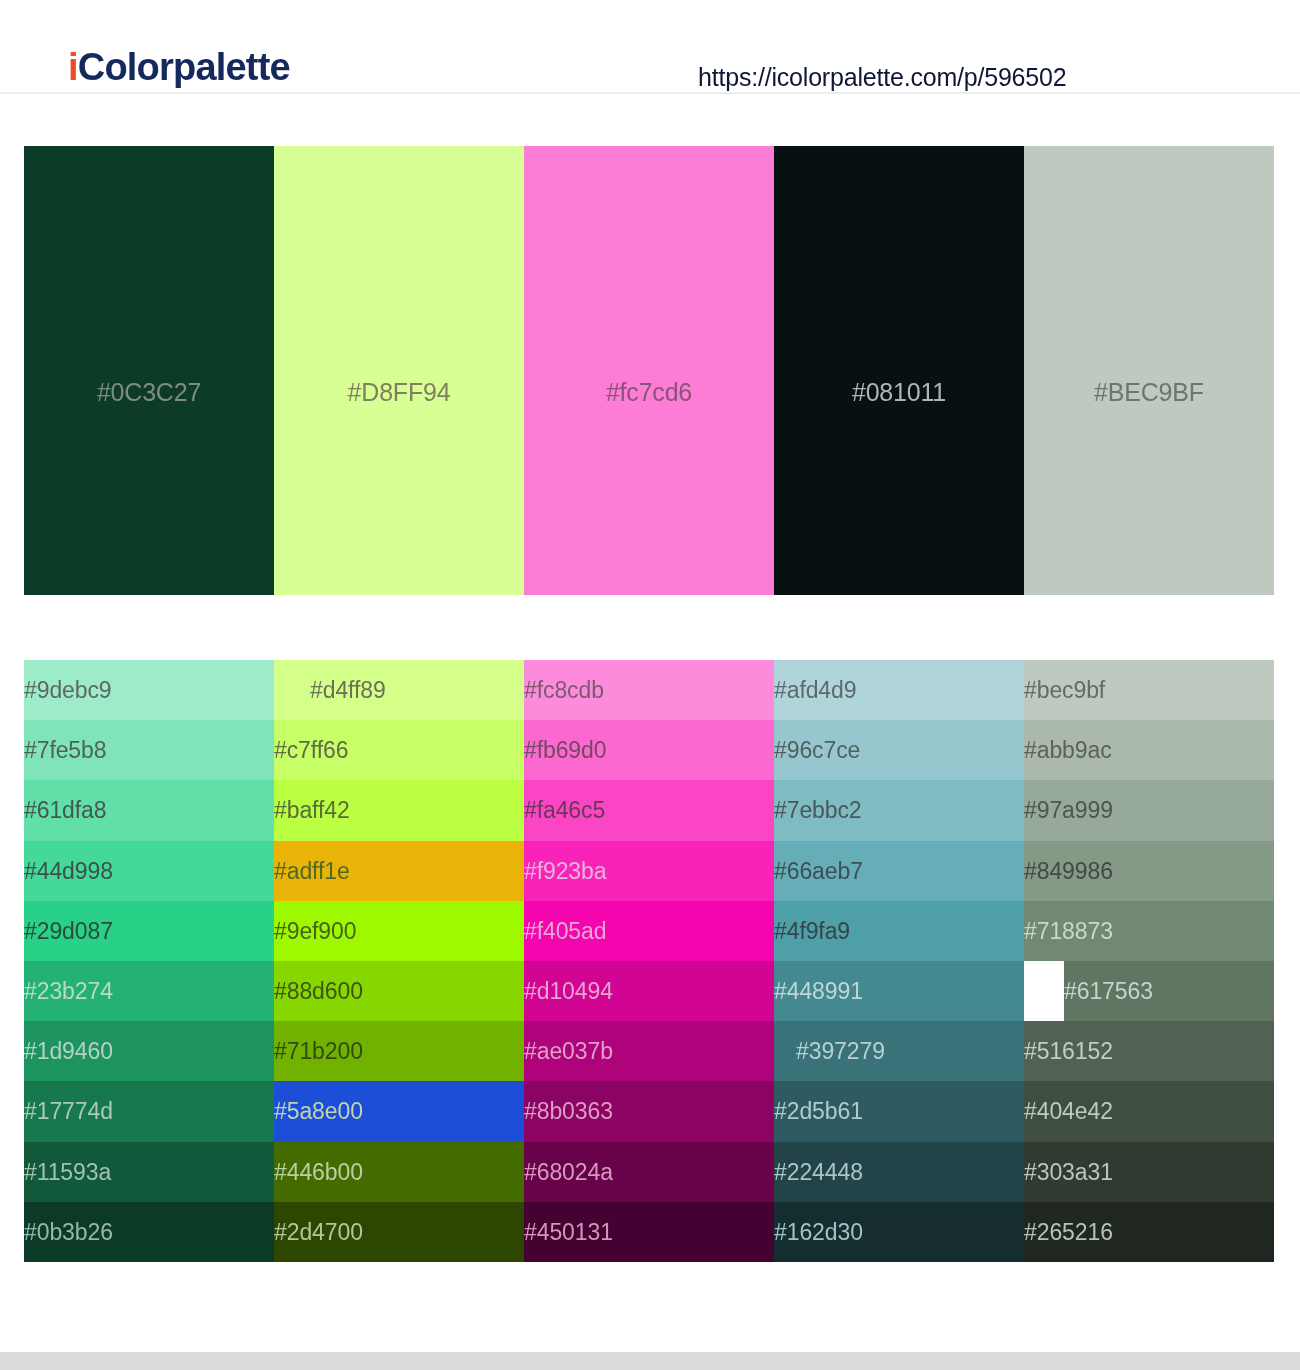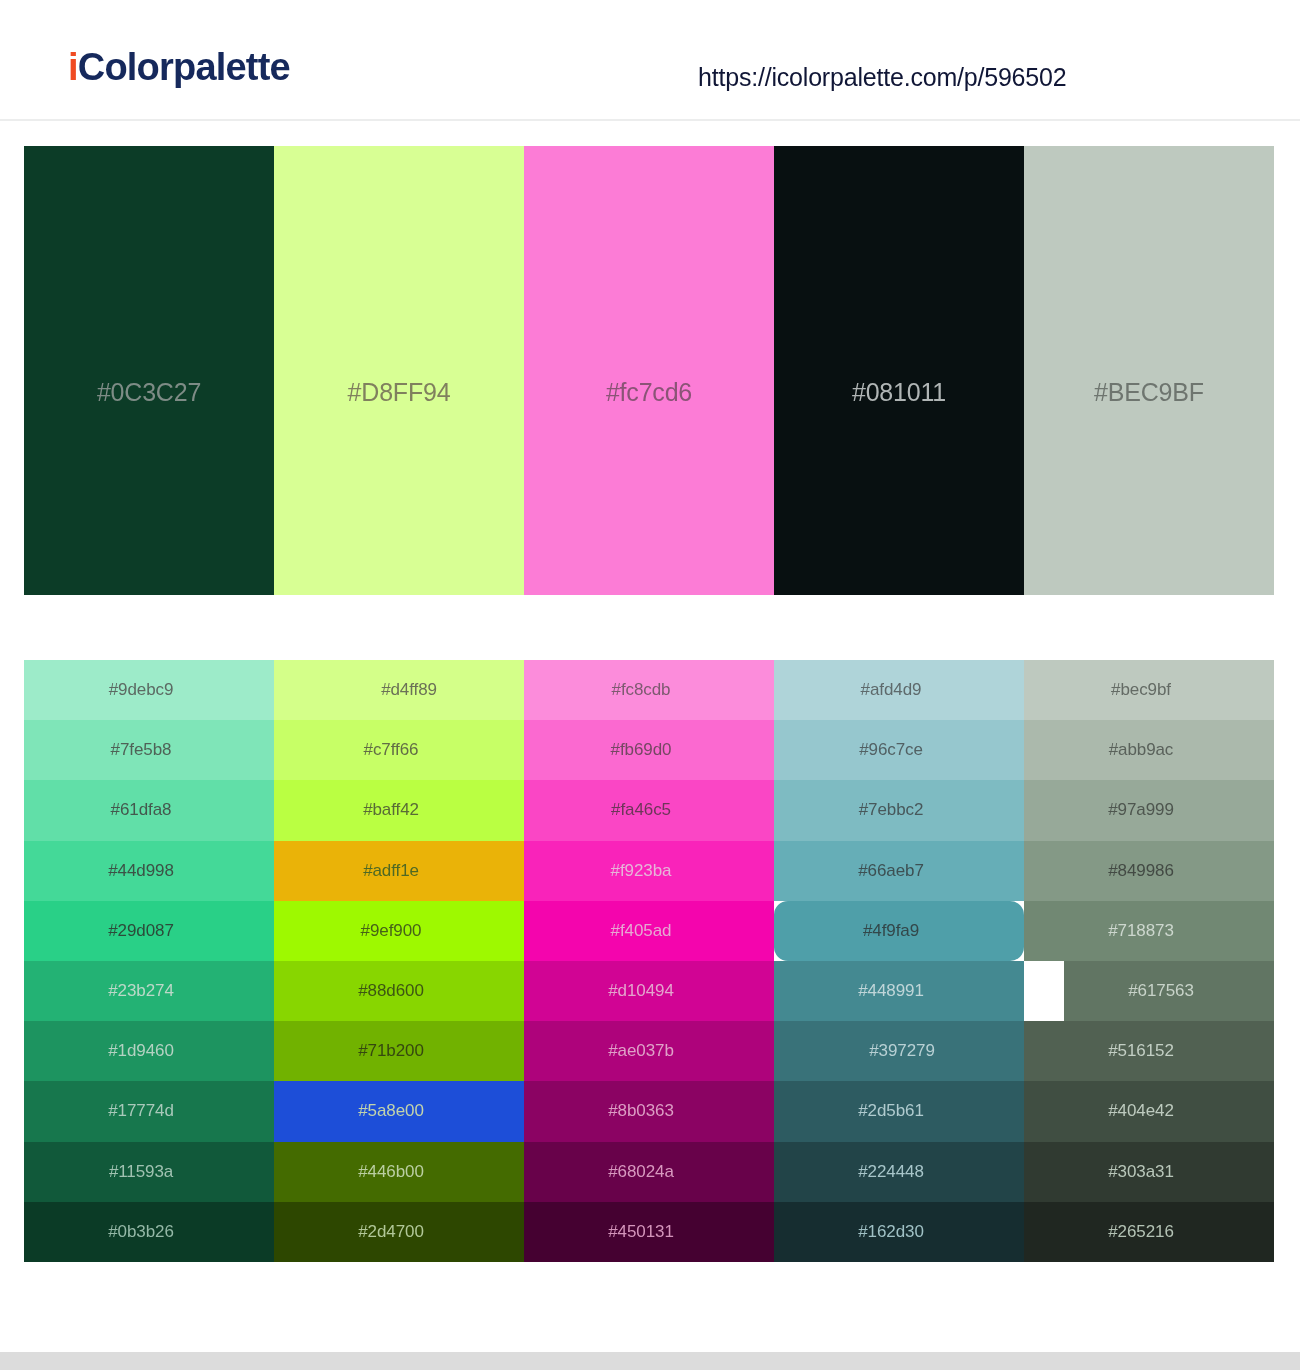--- a/index.html
+++ b/index.html
@@ -10,21 +10,21 @@
     height: 1370px;
     background: #ffffff;
     font-family: "Liberation Sans", sans-serif;
     overflow: hidden;
     position: relative;
   }
 
   
   #site-header {
     position: relative;
-    height: 121px;
+    height: 94px;
     background: #ffffff;
     border-bottom: 2px solid #eceded;
   }
   #logo {
     position: absolute;
     left: 68px;
     top: 48px;
     font-size: 38px;
     font-weight: bold;
     letter-spacing: -0.8px;
@@ -85,22 +85,22 @@
   .shade-cell {
     height: 60.2px;
     position: relative;
   }
   .shade-label {
     position: absolute;
     left: 0;
     right: 16px;
     top: 50%;
     transform: translateY(-50%);
-    text-align: center;
-    font-size: 17px;
+    text-align: left;
+    font-size: 23px;
     letter-spacing: -0.1px;
   }
 
   
   #footer-band {
     position: absolute;
     left: 0;
     top: 1352px;
     width: 1300px;
     height: 18px;
@@ -238,21 +238,21 @@
       </div>
       <div class="shade-cell" style="background: rgb(150, 199, 206);">
         <div class="shade-label" style="color: rgb(82, 97, 100);">#96c7ce</div>
       </div>
       <div class="shade-cell" style="background: rgb(126, 187, 194);">
         <div class="shade-label" style="color: rgb(72, 88, 91);">#7ebbc2</div>
       </div>
       <div class="shade-cell" style="background: rgb(102, 174, 183);">
         <div class="shade-label" style="color: rgb(61, 80, 83);">#66aeb7</div>
       </div>
-      <div class="shade-cell" style="background: rgb(79, 159, 169); border-radius: 14px;">
+      <div class="shade-cell" style="background: rgb(79, 159, 169);">
         <div class="shade-label" style="color: rgb(51, 71, 74);">#4f9fa9</div>
       </div>
       <div class="shade-cell" style="background: rgb(68, 137, 145);">
         <div class="shade-label" style="color: rgb(192, 214, 217);">#448991</div>
       </div>
       <div class="shade-cell" style="background: rgb(57, 114, 121);">
         <div class="shade-label" style="color: rgb(184, 208, 212); padding-left: 22px;">#397279</div>
       </div>
       <div class="shade-cell" style="background: rgb(45, 91, 97);">
         <div class="shade-label" style="color: rgb(176, 203, 207);">#2d5b61</div>

